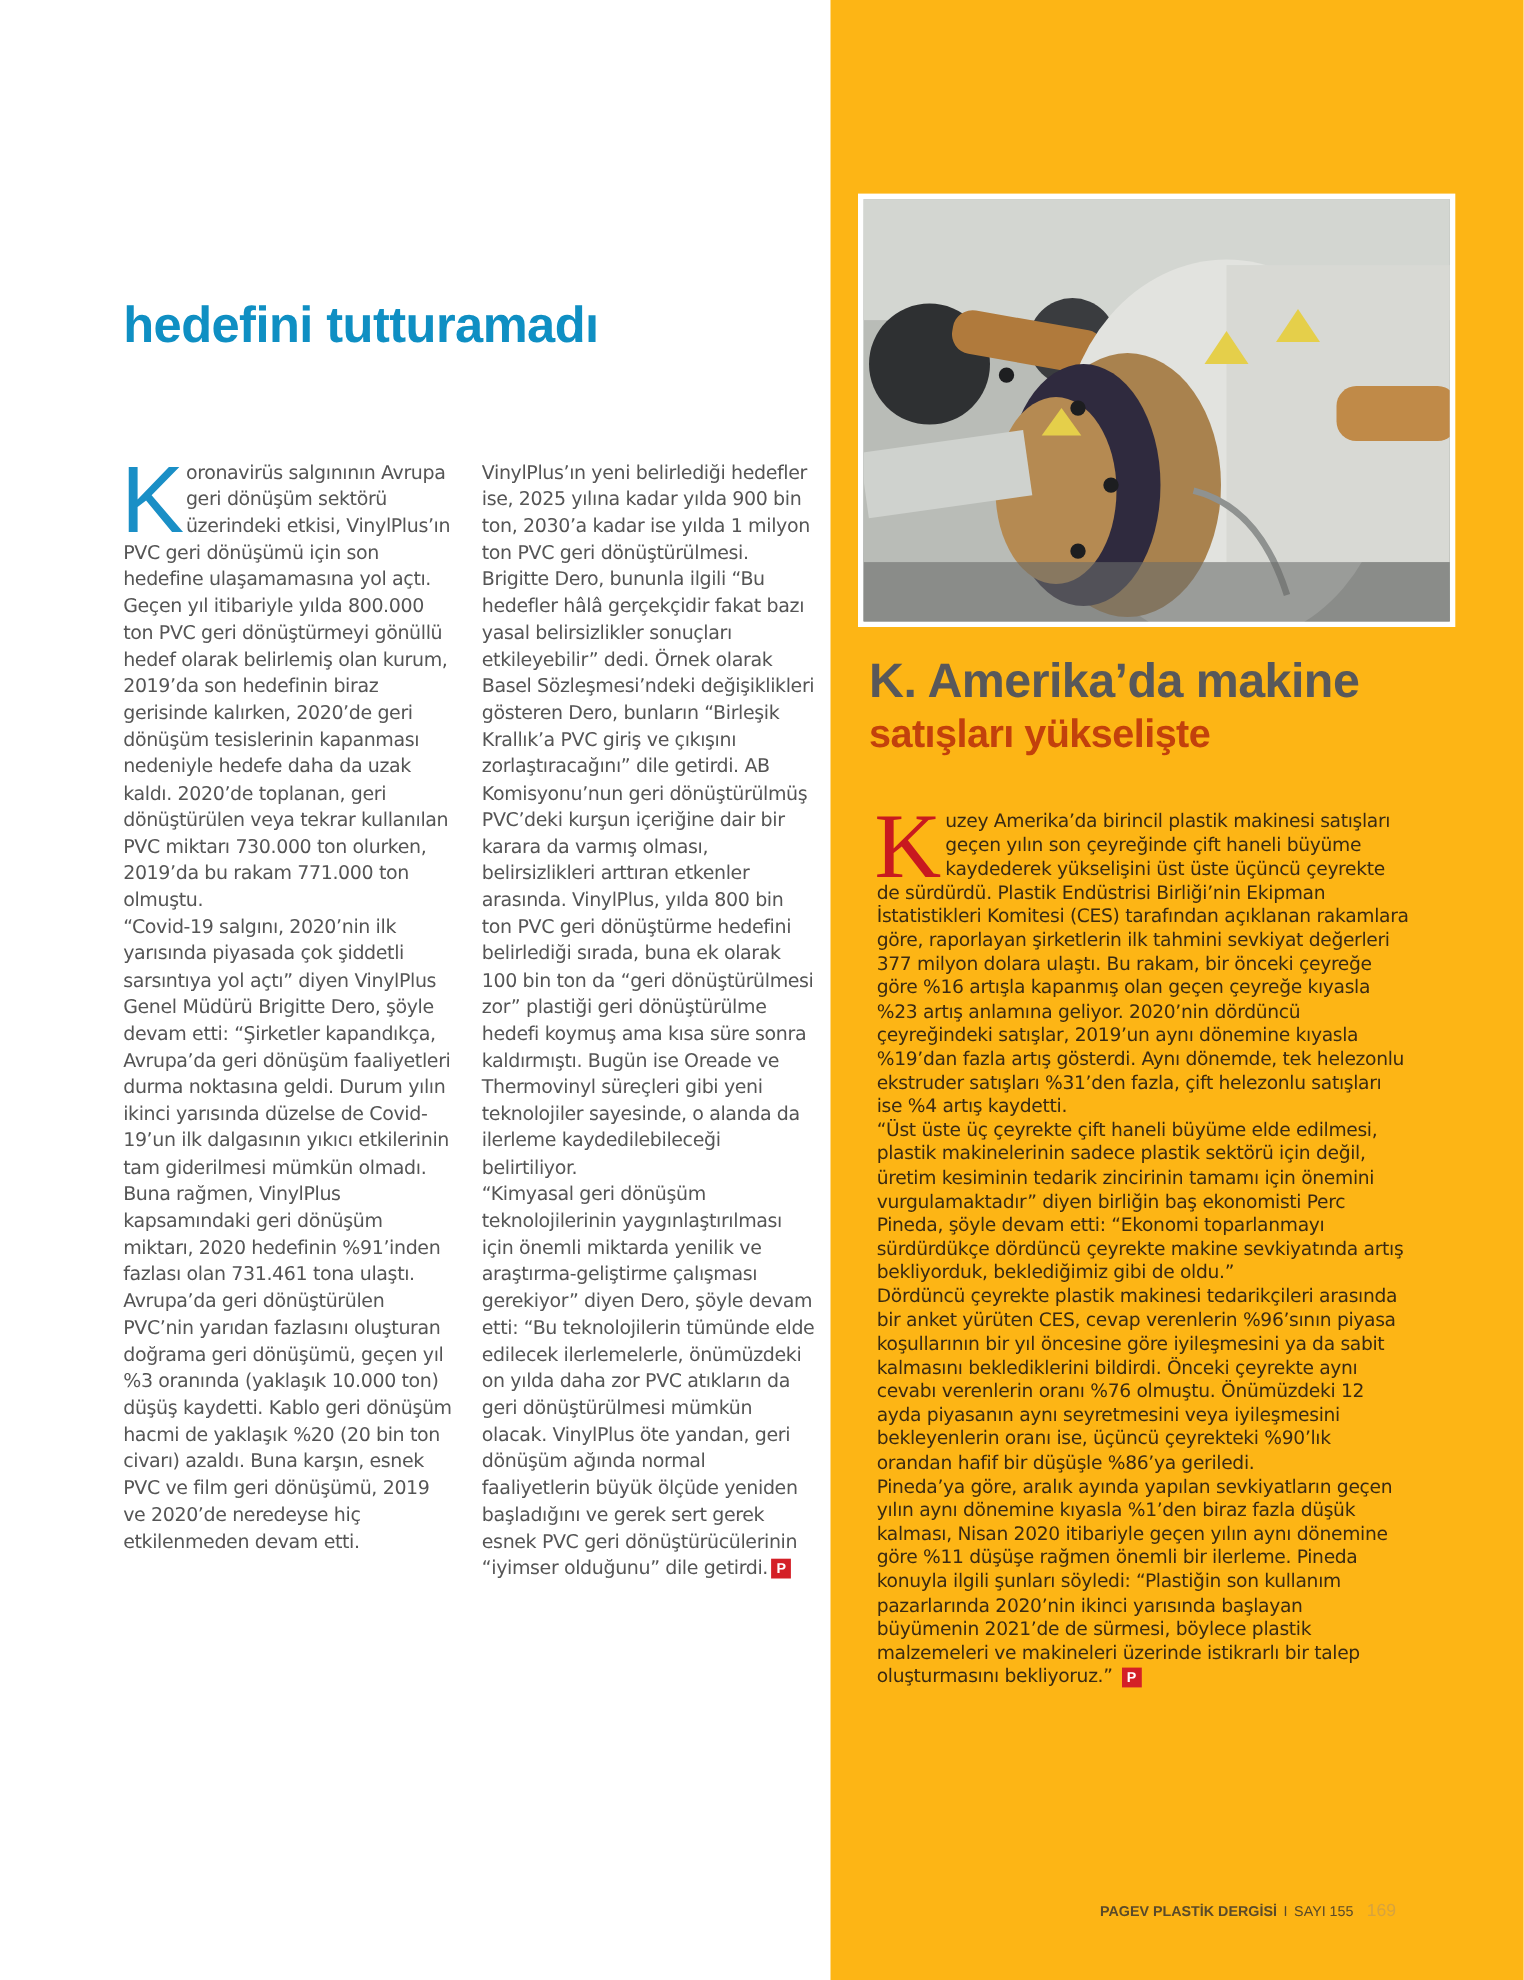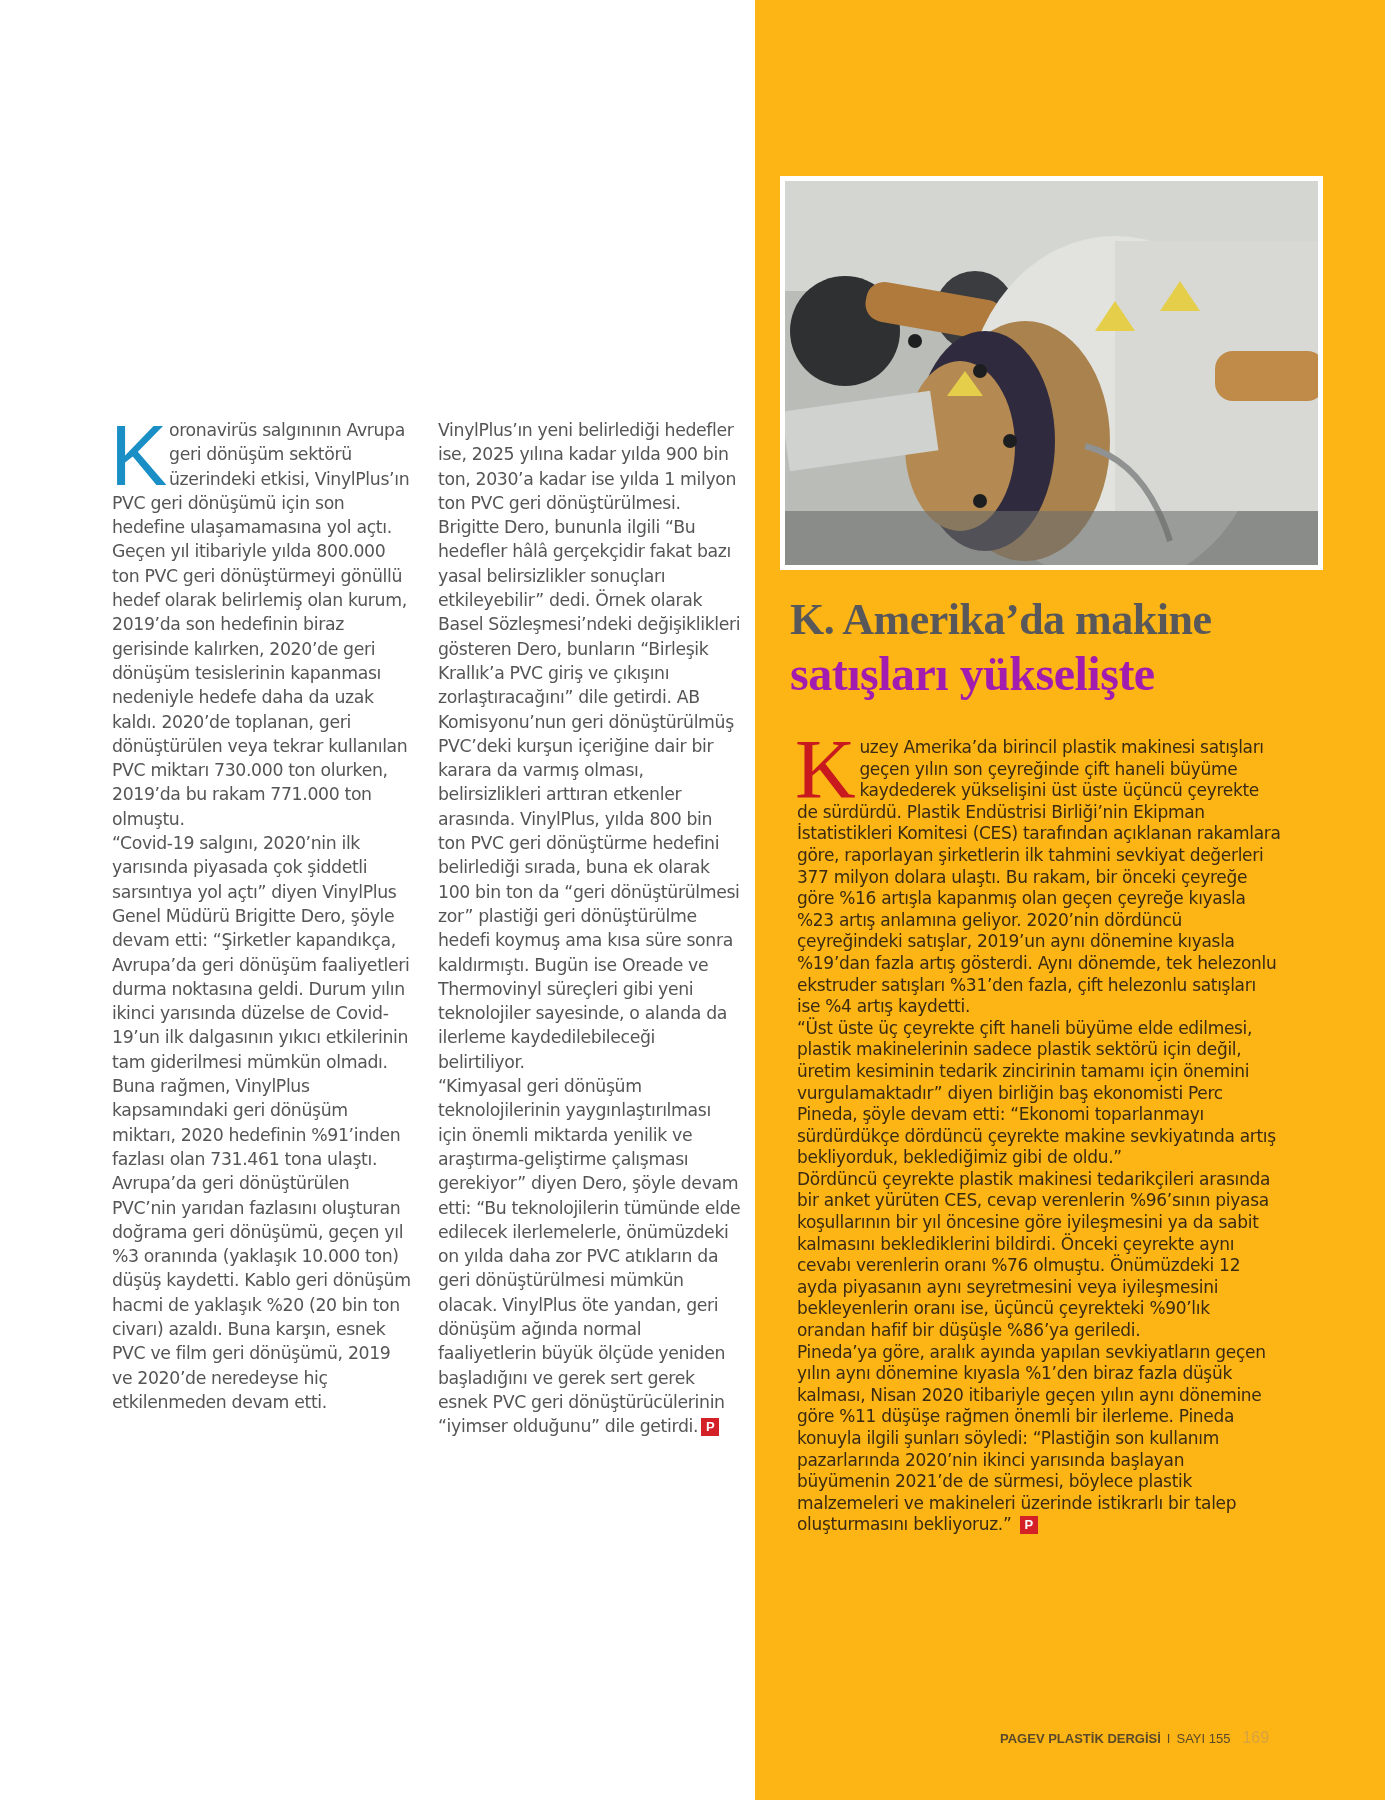--- a/index.html
+++ b/index.html
@@ -46,21 +46,21 @@
   }
   .photo-inner {
     width: 100%; height: 100%; position: relative; overflow: hidden;
     background: linear-gradient(180deg, #c9ccc8 0%, #a8aca8 35%, #8c8f8a 70%, #5e625f 100%);
   }
   .right-title {
     position: absolute; left: 790px; top: 595px; width: 520px;
     font-family: "Liberation Sans", sans-serif; line-height: 1.15;
   }
   .right-title .t1 { display: block; font-size: 44px; color: #58585a; letter-spacing: -0.5px; }
-  .right-title .t2 { display: block; font-size: 48px; color: #a21caf; font-weight: bold; letter-spacing: -0.5px; }
+  .right-title .t2 { display: block; font-size: 36px; color: #c2410c; font-weight: bold; letter-spacing: -0.5px; }
   .col-right {
     position: absolute; left: 797px; top: 737px; width: 485px;
     font-family: "DejaVu Sans", sans-serif;
     font-size: 17px; line-height: 21.6px; color: #3a2a12; letter-spacing: -0.3px;
   }
   .col-right p { margin: 0; }
   .dropcap-red {
     float: left; font-family: "Liberation Serif", serif;
     font-size: 84px; line-height: 62px; color: #c8191f; margin: 2px 4px 0 -2px;
   }
@@ -73,20 +73,21 @@
   .footer .mag { font-weight: bold; }
   .footer .sep { margin: 0 6px; }
   .footer .page { color: #d7a33e; font-size: 16px; margin-left: 12px; }
 </style>
 </head>
 <body>
 
 <div class="yellow-panel"></div>
 
 <h1 class="left-title" style="margin:0;">
+  <span class="t2">hedefini tutturamadı</span>
 </h1>
 
 <div class="col col-1">
   <span class="dropcap-blue">K</span>
   <p>oronavirüs salgınının Avrupa geri dönüşüm sektörü üzerindeki etkisi, VinylPlus’ın PVC geri dönüşümü için son hedefine ulaşamamasına yol açtı. Geçen yıl itibariyle yılda 800.000 ton PVC geri dönüştürmeyi gönüllü hedef olarak belirlemiş olan kurum, 2019’da son hedefinin biraz gerisinde kalırken, 2020’de geri dönüşüm tesislerinin kapanması nedeniyle hedefe daha da uzak kaldı. 2020’de toplanan, geri dönüştürülen veya tekrar kullanılan PVC miktarı 730.000 ton olurken, 2019’da bu rakam 771.000 ton olmuştu.</p>
   <p>“Covid-19 salgını, 2020’nin ilk yarısında piyasada çok şiddetli sarsıntıya yol açtı” diyen VinylPlus Genel Müdürü Brigitte Dero, şöyle devam etti: “Şirketler kapandıkça, Avrupa’da geri dönüşüm faaliyetleri durma noktasına geldi. Durum yılın ikinci yarısında düzelse de Covid-19’un ilk dalgasının yıkıcı etkilerinin tam giderilmesi mümkün olmadı. Buna rağmen, VinylPlus kapsamındaki geri dönüşüm miktarı, 2020 hedefinin %91’inden fazlası olan 731.461 tona ulaştı. Avrupa’da geri dönüştürülen PVC’nin yarıdan fazlasını oluşturan doğrama geri dönüşümü, geçen yıl %3 oranında (yaklaşık 10.000 ton) düşüş kaydetti. Kablo geri dönüşüm hacmi de yaklaşık %20 (20 bin ton civarı) azaldı. Buna karşın, esnek PVC ve film geri dönüşümü, 2019 ve 2020’de neredeyse hiç etkilenmeden devam etti.</p>
 </div>
 
 <div class="col col-2">
   <p>VinylPlus’ın yeni belirlediği hedefler ise, 2025 yılına kadar yılda 900 bin ton, 2030’a kadar ise yılda 1 milyon ton PVC geri dönüştürülmesi. Brigitte Dero, bununla ilgili “Bu hedefler hâlâ gerçekçidir fakat bazı yasal belirsizlikler sonuçları etkileyebilir” dedi. Örnek olarak Basel Sözleşmesi’ndeki değişiklikleri gösteren Dero, bunların “Birleşik Krallık’a PVC giriş ve çıkışını zorlaştıracağını” dile getirdi. AB Komisyonu’nun geri dönüştürülmüş PVC’deki kurşun içeriğine dair bir karara da varmış olması, belirsizlikleri arttıran etkenler arasında. VinylPlus, yılda 800 bin ton PVC geri dönüştürme hedefini belirlediği sırada, buna ek olarak 100 bin ton da “geri dönüştürülmesi zor” plastiği geri dönüştürülme hedefi koymuş ama kısa süre sonra kaldırmıştı. Bugün ise Oreade ve Thermovinyl süreçleri gibi yeni teknolojiler sayesinde, o alanda da ilerleme kaydedilebileceği belirtiliyor.</p>
@@ -114,21 +115,21 @@
       <circle cx="130" cy="160" r="7" fill="#1d1e20"></circle>
       <circle cx="195" cy="190" r="7" fill="#1d1e20"></circle>
       <circle cx="225" cy="260" r="7" fill="#1d1e20"></circle>
       <circle cx="195" cy="320" r="7" fill="#1d1e20"></circle>
       <path d="M300 265 Q 360 280 385 360" stroke="#8f9290" stroke-width="6" fill="none"></path>
       <rect x="0" y="330" width="533" height="54" fill="#6a6d6a" opacity="0.6"></rect>
     </svg>
   </div>
 </div>
 
-<h2 class="right-title" style="margin:0;font-family:Liberation Serif, serif;">
+<h2 class="right-title" style="margin:0;">
   <span class="t1">K. Amerika’da makine</span>
   <span class="t2">satışları yükselişte</span>
 </h2>
 
 <div class="col-right">
   <span class="dropcap-red">K</span>
   <p>uzey Amerika’da birincil plastik makinesi satışları geçen yılın son çeyreğinde çift haneli büyüme kaydederek yükselişini üst üste üçüncü çeyrekte de sürdürdü. Plastik Endüstrisi Birliği’nin Ekipman İstatistikleri Komitesi (CES) tarafından açıklanan rakamlara göre, raporlayan şirketlerin ilk tahmini sevkiyat değerleri 377 milyon dolara ulaştı. Bu rakam, bir önceki çeyreğe göre %16 artışla kapanmış olan geçen çeyreğe kıyasla %23 artış anlamına geliyor. 2020’nin dördüncü çeyreğindeki satışlar, 2019’un aynı dönemine kıyasla %19’dan fazla artış gösterdi. Aynı dönemde, tek helezonlu ekstruder satışları %31’den fazla, çift helezonlu satışları ise %4 artış kaydetti.</p>
   <p>“Üst üste üç çeyrekte çift haneli büyüme elde edilmesi, plastik makinelerinin sadece plastik sektörü için değil, üretim kesiminin tedarik zincirinin tamamı için önemini vurgulamaktadır” diyen birliğin baş ekonomisti Perc Pineda, şöyle devam etti: “Ekonomi toparlanmayı sürdürdükçe dördüncü çeyrekte makine sevkiyatında artış bekliyorduk, beklediğimiz gibi de oldu.”</p>
   <p>Dördüncü çeyrekte plastik makinesi tedarikçileri arasında bir anket yürüten CES, cevap verenlerin %96’sının piyasa koşullarının bir yıl öncesine göre iyileşmesini ya da sabit kalmasını beklediklerini bildirdi. Önceki çeyrekte aynı cevabı verenlerin oranı %76 olmuştu. Önümüzdeki 12 ayda piyasanın aynı seyretmesini veya iyileşmesini bekleyenlerin oranı ise, üçüncü çeyrekteki %90’lık orandan hafif bir düşüşle %86’ya geriledi.</p>
   <p><span>Pineda’ya göre, aralık ayında yapılan sevkiyatların geçen yılın aynı dönemine kıyasla %1’den biraz fazla düşük kalması, Nisan 2020 itibariyle geçen yılın aynı dönemine göre %11 düşüşe rağmen önemli bir ilerleme. Pineda konuyla ilgili şunları söyledi: “Plastiğin son kullanım pazarlarında 2020’nin ikinci yarısında başlayan büyümenin 2021’de de sürmesi, böylece plastik malzemeleri ve makineleri üzerinde istikrarlı bir talep oluşturmasını bekliyoruz.”</span> <span class="end-mark">P</span></p>

